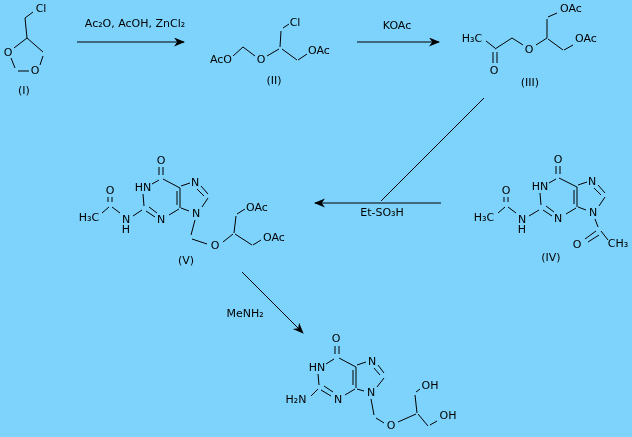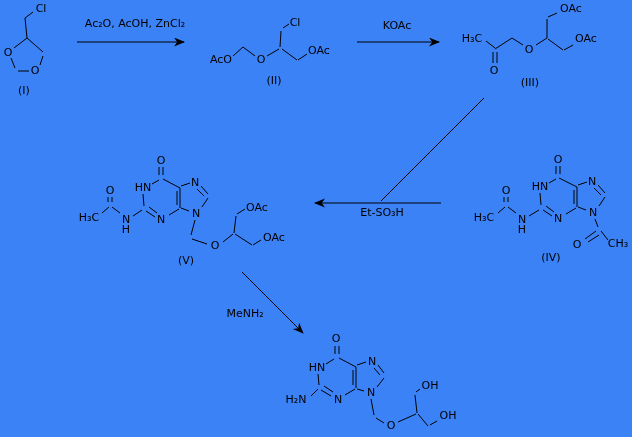--- a/index.html
+++ b/index.html
@@ -1,18 +1,18 @@
 <!DOCTYPE html>
 <html><head>
 <meta charset="utf-8">
 <style>
   html, body { margin: 0; padding: 0; background: #ffffff; }
   .canvas {
     width: 632px; height: 437px; position: relative;
-    background: #3b82f6; overflow: hidden;
+    background: #7dd3fc; overflow: hidden;
   }
   svg { display: block; }
   svg text {
     font-family: "DejaVu Sans", "Liberation Sans", sans-serif;
     font-size: 11px;
     fill: #000000;
     text-anchor: middle;
   }
   .bond { stroke: #000000; stroke-width: 1; fill: none; }
   .arrow-line { stroke: #000000; stroke-width: 1; fill: none; }

